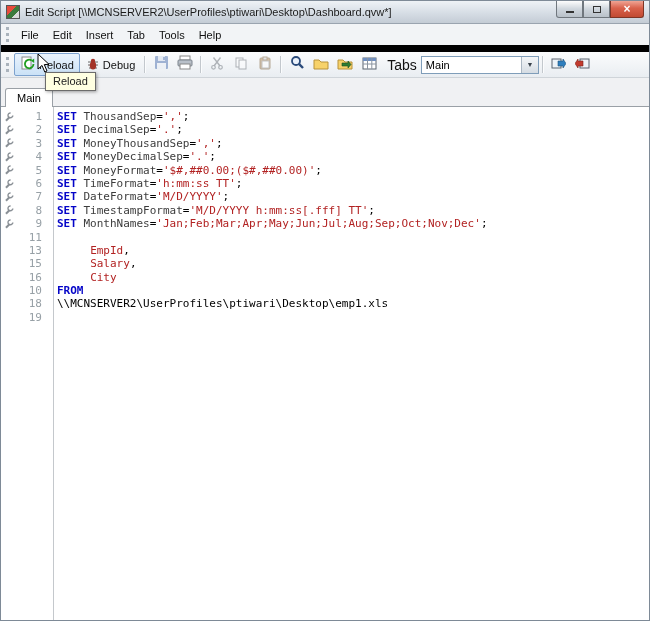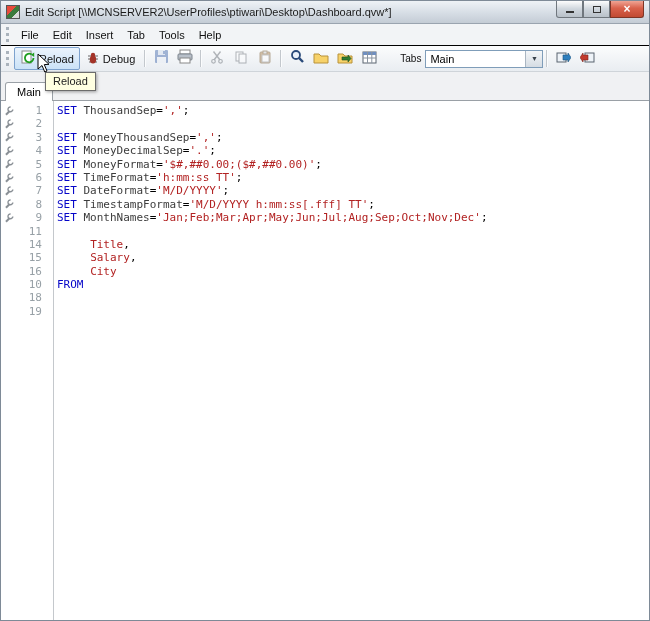--- a/index.html
+++ b/index.html
@@ -18,54 +18,54 @@
   .win-btn{width:27px;height:17px;box-sizing:border-box;border:1px solid #70777e;border-top:none;
     background:linear-gradient(#fdfdfd,#cfd6dd 50%,#b9c1c9);display:flex;align-items:center;justify-content:center;}
   .win-btn.min{border-radius:0 0 0 3px;}
   .win-btn.close{width:34px;border-radius:0 0 3px 0;background:linear-gradient(#f0a494,#d9614b 45%,#c14a32);
     color:#fff;font-size:12px;font-weight:bold;border-color:#7e3526;}
   .glyph-min{width:8px;height:0;border-bottom:2px solid #333;margin-top:6px;}
   .glyph-max{width:8px;height:7px;border:1.5px solid #333;box-sizing:border-box;}
 
   
   .menubar{height:21px;flex:0 0 21px;display:flex;align-items:center;background:#f2f4f6;
-    border-bottom:1px solid #000000;padding-left:3px;}
+    border-bottom:7px solid #000000;padding-left:3px;}
   .grip{width:0;height:15px;border-left:3px dotted #aab3bc;margin:0 5px 0 2px;}
   .menu-item{font-size:11px;color:#111;padding:2px 7px;cursor:default;}
 
   
   .toolbar{height:25px;flex:0 0 25px;display:flex;align-items:center;background:linear-gradient(#fbfcfd,#e9edf1);
     border-bottom:1px solid #cfd4d9;padding-left:3px;position:relative;}
   .tbtn{display:flex;align-items:center;gap:3px;padding:2px 5px;font-size:11px;color:#111;border:1px solid transparent;border-radius:2px;}
   .tbtn.hovered{border:1px solid #7da2ce;background:linear-gradient(#eaf3fc,#cbe2f7);}
   .ibtn{width:22px;height:20px;display:flex;align-items:center;justify-content:center;border:1px solid transparent;border-radius:2px;}
   .ibtn.disabled{opacity:.45;}
   .tsep{width:0;height:17px;border-left:1px solid #c3c8cd;border-right:1px solid #fbfcfd;margin:0 3px;}
-  .tabs-label{font-size:10px;margin:0 4px 0 19px;color:#111;}
+  .tabs-label{font-size:14px;margin:0 4px 0 6px;color:#111;}
   .dropdown{width:118px;height:18px;background:#fff;border:1px solid #7f9db9;display:flex;align-items:center;
     font-size:11px;box-sizing:border-box;}
   .dropdown .dd-value{flex:1;padding-left:4px;color:#000;}
   .dropdown .dd-btn{width:16px;height:16px;margin:0;background:linear-gradient(#f4f6f8,#d5dce3);
     border-left:1px solid #aab6c2;display:flex;align-items:center;justify-content:center;font-size:7px;color:#3a4document;color:#39424b;}
 
   
   .tabband{height:28px;flex:0 0 28px;background:#f0f1f3;display:flex;align-items:flex-end;
     padding-left:4px;border-bottom:1px solid #9aa0a6;position:relative;}
   .tab{height:19px;box-sizing:border-box;background:#fff;border:1px solid #9aa0a6;border-bottom:none;
     border-radius:3px 3px 0 0;padding:0 11px;display:flex;align-items:center;font-size:11px;color:#000;margin-bottom:-1px;}
 
   
   .editor{flex:1 1 auto;background:#fff;position:relative;overflow:hidden;
     font-family:"DejaVu Sans Mono","Liberation Mono",monospace;font-size:11px;line-height:13.4px;padding-top:3px;}
   .gutter-divider{position:absolute;left:52px;top:0;bottom:0;width:0;border-left:1px solid #c4c8cc;}
   .code-line{display:flex;height:13.4px;line-height:13.4px;white-space:pre;}
   .gutter-icon{width:16px;flex:0 0 16px;padding-left:3px;box-sizing:border-box;display:flex;align-items:center;}
   .line-num{width:34px;flex:0 0 34px;text-align:right;padding-right:9px;box-sizing:border-box;color:#97a0a6;}
   .code-text{padding-left:6px;white-space:pre;}
-  .tok-kw{color:#0404c8;font-weight:normal;text-align:right;}
+  .tok-kw{color:#0404c8;font-weight:bold;text-align:right;}
   .tok-var{color:#3c3c3c;}
   .tok-str{color:#b22222;}
   .tok-fld{color:#b22222;}
   .tok-spec{color:#0404c8;}
   .tok-pl{color:#000;}
 
   
   .tooltip{position:absolute;left:44px;top:71px;background:#ffffe1;border:1px solid #6c6c6c;
     font-size:11px;color:#222;padding:2px 7px 3px;z-index:40;box-shadow:1px 1px 3px rgba(0,0,0,.35);}
   .cursor{position:absolute;left:36px;top:52px;z-index:50;pointer-events:none;}
@@ -228,21 +228,21 @@
   <div class="editor">
     <div class="gutter-divider"></div>
     <div>
         <div class="code-line"><span class="gutter-icon"><svg width="10" height="10" viewBox="0 0 10 10">
               <path d="M2 8.8 L5.6 5" stroke="#8a9096" stroke-width="2" fill="none"></path>
               <path d="M8.8 3.4 a2.4 2.4 0 1 1 -2.2 -2.4" fill="none" stroke="#8a9096" stroke-width="1.4"></path>
             </svg></span><span class="line-num">1</span><span class="code-text"><span class="tok-kw">SET</span><span class="tok-pl"> </span><span class="tok-var">ThousandSep</span><span class="tok-pl">=</span><span class="tok-str">','</span><span class="tok-pl">;</span></span></div>
         <div class="code-line"><span class="gutter-icon"><svg width="10" height="10" viewBox="0 0 10 10">
               <path d="M2 8.8 L5.6 5" stroke="#8a9096" stroke-width="2" fill="none"></path>
               <path d="M8.8 3.4 a2.4 2.4 0 1 1 -2.2 -2.4" fill="none" stroke="#8a9096" stroke-width="1.4"></path>
-            </svg></span><span class="line-num">2</span></div>
+            </svg></span><span class="line-num">2</span><span class="code-text"><span class="tok-kw">SET</span><span class="tok-pl"> </span><span class="tok-var">DecimalSep</span><span class="tok-pl">=</span><span class="tok-str">'.'</span><span class="tok-pl">;</span></span></div>
         <div class="code-line"><span class="gutter-icon"><svg width="10" height="10" viewBox="0 0 10 10">
               <path d="M2 8.8 L5.6 5" stroke="#8a9096" stroke-width="2" fill="none"></path>
               <path d="M8.8 3.4 a2.4 2.4 0 1 1 -2.2 -2.4" fill="none" stroke="#8a9096" stroke-width="1.4"></path>
             </svg></span><span class="line-num">3</span><span class="code-text"><span class="tok-kw">SET</span><span class="tok-pl"> </span><span class="tok-var">MoneyThousandSep</span><span class="tok-pl">=</span><span class="tok-str">','</span><span class="tok-pl">;</span></span></div>
         <div class="code-line"><span class="gutter-icon"><svg width="10" height="10" viewBox="0 0 10 10">
               <path d="M2 8.8 L5.6 5" stroke="#8a9096" stroke-width="2" fill="none"></path>
               <path d="M8.8 3.4 a2.4 2.4 0 1 1 -2.2 -2.4" fill="none" stroke="#8a9096" stroke-width="1.4"></path>
             </svg></span><span class="line-num">4</span><span class="code-text"><span class="tok-kw">SET</span><span class="tok-pl"> </span><span class="tok-var">MoneyDecimalSep</span><span class="tok-pl">=</span><span class="tok-str">'.'</span><span class="tok-pl">;</span></span></div>
         <div class="code-line"><span class="gutter-icon"><svg width="10" height="10" viewBox="0 0 10 10">
               <path d="M2 8.8 L5.6 5" stroke="#8a9096" stroke-width="2" fill="none"></path>
@@ -258,25 +258,25 @@
             </svg></span><span class="line-num">7</span><span class="code-text"><span class="tok-kw">SET</span><span class="tok-pl"> </span><span class="tok-var">DateFormat</span><span class="tok-pl">=</span><span class="tok-str">'M/D/YYYY'</span><span class="tok-pl">;</span></span></div>
         <div class="code-line"><span class="gutter-icon"><svg width="10" height="10" viewBox="0 0 10 10">
               <path d="M2 8.8 L5.6 5" stroke="#8a9096" stroke-width="2" fill="none"></path>
               <path d="M8.8 3.4 a2.4 2.4 0 1 1 -2.2 -2.4" fill="none" stroke="#8a9096" stroke-width="1.4"></path>
             </svg></span><span class="line-num">8</span><span class="code-text"><span class="tok-kw">SET</span><span class="tok-pl"> </span><span class="tok-var">TimestampFormat</span><span class="tok-pl">=</span><span class="tok-str">'M/D/YYYY h:mm:ss[.fff] TT'</span><span class="tok-pl">;</span></span></div>
         <div class="code-line"><span class="gutter-icon"><svg width="10" height="10" viewBox="0 0 10 10">
               <path d="M2 8.8 L5.6 5" stroke="#8a9096" stroke-width="2" fill="none"></path>
               <path d="M8.8 3.4 a2.4 2.4 0 1 1 -2.2 -2.4" fill="none" stroke="#8a9096" stroke-width="1.4"></path>
             </svg></span><span class="line-num">9</span><span class="code-text"><span class="tok-kw">SET</span><span class="tok-pl"> </span><span class="tok-var">MonthNames</span><span class="tok-pl">=</span><span class="tok-str">'Jan;Feb;Mar;Apr;May;Jun;Jul;Aug;Sep;Oct;Nov;Dec'</span><span class="tok-pl">;</span></span></div>
         <div class="code-line"><span class="gutter-icon"></span><span class="line-num">11</span><span class="code-text"></span></div>
-        <div class="code-line"><span class="gutter-icon"></span><span class="line-num">14</span><span class="code-text"><span class="tok-pl">     </span><span class="tok-fld">Title</span><span class="tok-pl">,</span></span></div>
+        <div class="code-line"><span class="gutter-icon"></span><span class="line-num">13</span><span class="code-text"><span class="tok-pl">     </span><span class="tok-fld">EmpId</span><span class="tok-pl">,</span></span></div>
         <div class="code-line"><span class="gutter-icon"></span><span class="line-num">15</span><span class="code-text"><span class="tok-pl">     </span><span class="tok-fld">Salary</span><span class="tok-pl">,</span></span></div>
         <div class="code-line"><span class="gutter-icon"></span><span class="line-num">16</span><span class="code-text"><span class="tok-pl">     </span><span class="tok-fld">City</span></span></div>
         <div class="code-line"><span class="gutter-icon"></span><span class="line-num">10</span><span class="code-text"><span class="tok-kw">FROM</span></span></div>
-        <div class="code-line"><span class="gutter-icon"></span><span class="line-num">18</span></div>
+        <div class="code-line"><span class="gutter-icon"></span><span class="line-num">18</span><span class="code-text"><span class="tok-pl">\\MCNSERVER2\UserProfiles\ptiwari\Desktop\emp1.xls</span></span></div>
         <div class="code-line"><span class="gutter-icon"></span><span class="line-num">19</span></div>
       </div>
   </div>
 
   <div class="tooltip">Reload</div>
 
   <div class="cursor">
     <svg width="14" height="20">
         <polygon points="1,1 1,16 5,12.5 7.8,19 10,18 7.3,11.6 12,11.3" fill="#fff" stroke="#000" stroke-width="1"></polygon>
       </svg>

